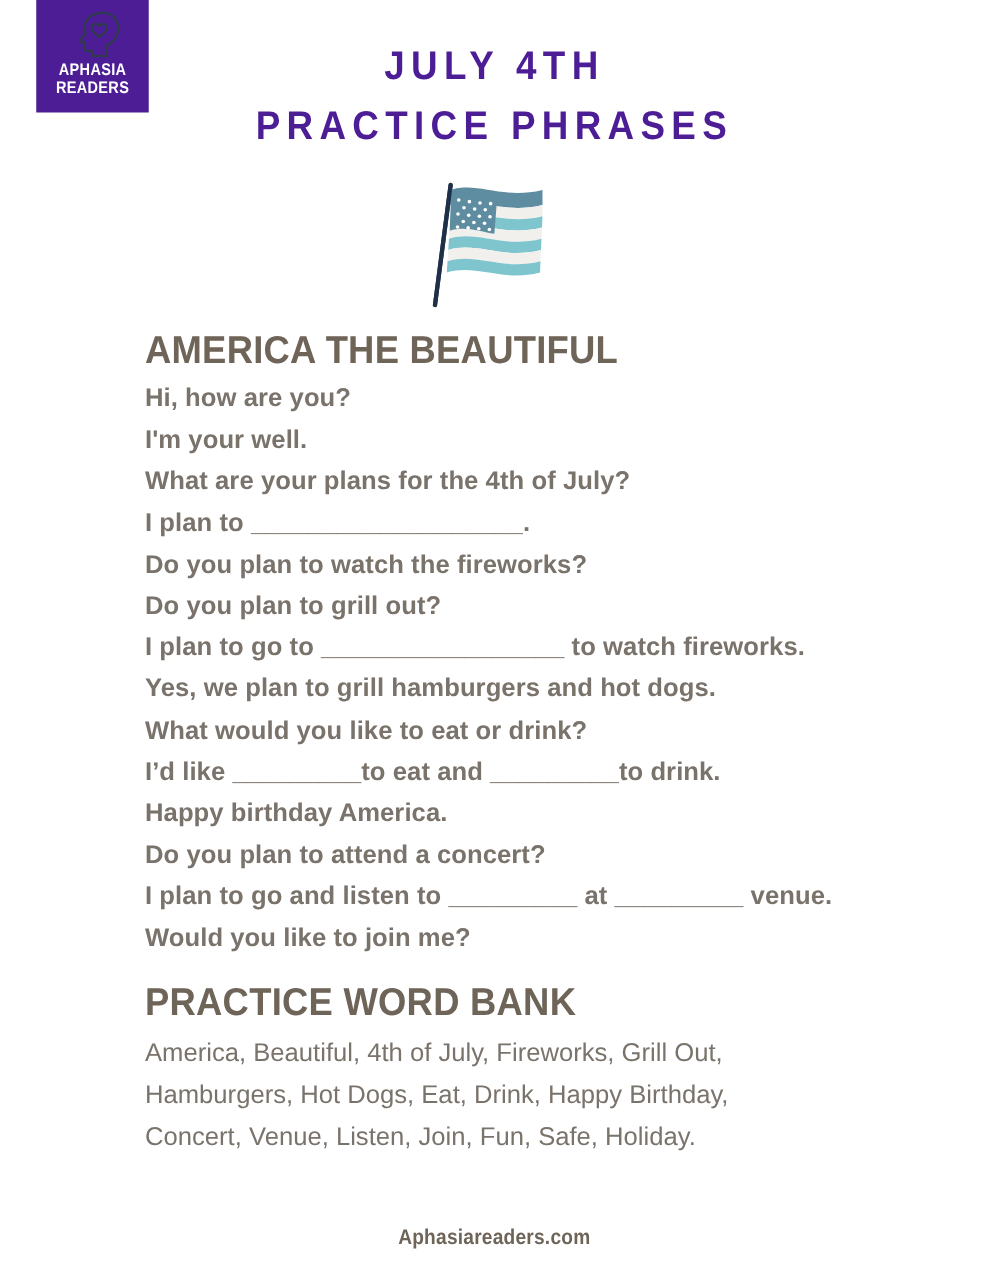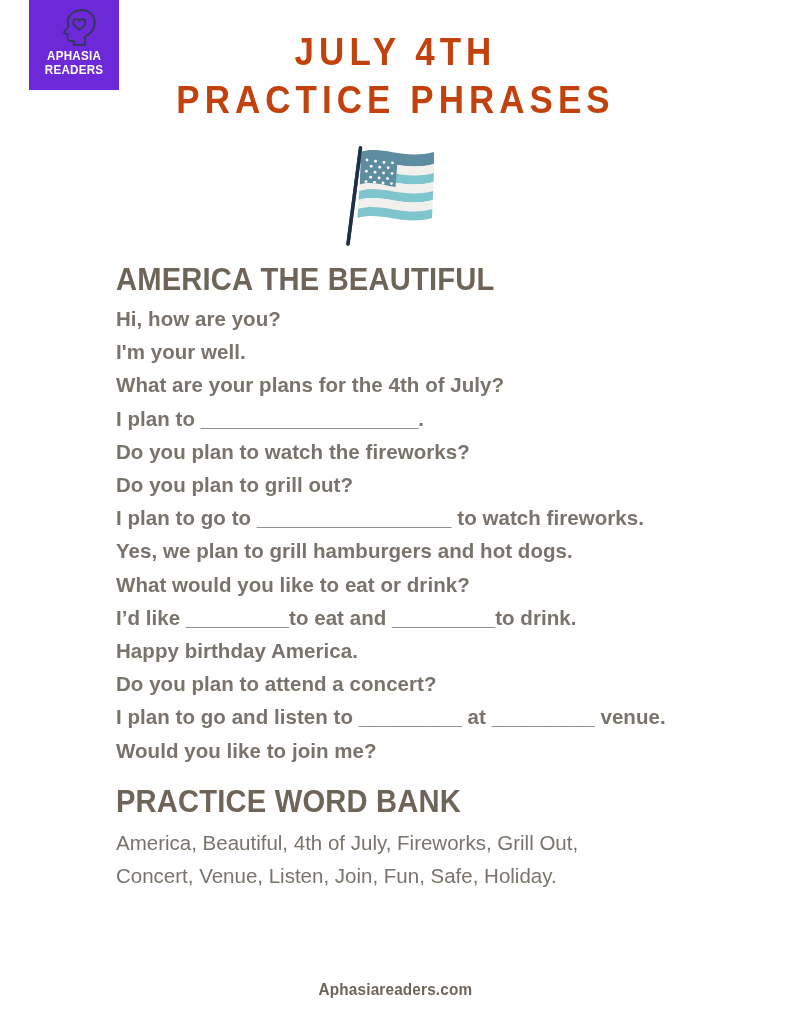--- a/index.html
+++ b/index.html
@@ -16,21 +16,21 @@
     -webkit-font-smoothing: antialiased;
   }
 
   
   .logo-badge {
     position: absolute;
     left: 29px;
     top: 0px;
     width: 90px;
     height: 90px;
-    background: #6d28d9;
+    background: #4c1d95;
     display: flex;
     flex-direction: column;
     align-items: center;
     justify-content: flex-start;
     padding-top: 7px;
     box-sizing: border-box;
   }
   .logo-icon {
     width: 44px;
     height: 40px;
@@ -48,24 +48,24 @@
     transform: scaleX(0.86);
   }
 
   
   .title-block {
     position: absolute;
     left: 0;
     top: 28px;
     width: 791px;
     text-align: center;
-    color: #c2410c;
-    font-family: "Liberation Sans Narrow", "Liberation Sans", sans-serif;
-    font-weight: 700;
-    font-size: 38px;
+    color: #4c1d95;
+    font-family: "Liberation Sans Narrow", "Liberation Sans", sans-serif;
+    font-weight: 700;
+    font-size: 32px;
     line-height: 48px;
     letter-spacing: 5.5px;
   }
   .title-line { display: block; transform: scaleX(0.92); }
 
   
   .flag-wrap {
     position: absolute;
     left: 330px;
     top: 140px;
@@ -232,19 +232,20 @@
     <li class="phrase-line">Happy birthday America.</li>
     <li class="phrase-line">Do you plan to attend a concert?</li>
     <li class="phrase-line">I plan to go and listen to _________ at _________ venue.</li>
     <li class="phrase-line">Would you like to join me?</li>
   </ul>
 
   <h2 class="wordbank-heading">PRACTICE WORD BANK</h2>
 
   <ul class="wordbank-list">
     <li class="wordbank-line">America, Beautiful, 4th of July, Fireworks, Grill Out,</li>
+    <li class="wordbank-line">Hamburgers, Hot Dogs, Eat, Drink, Happy Birthday,</li>
     <li class="wordbank-line">Concert, Venue, Listen, Join, Fun, Safe, Holiday.</li>
   </ul>
 </div>
 
 <div class="footer">
   <span>Aphasiareaders.com</span>
 </div>
 
 </body></html>

